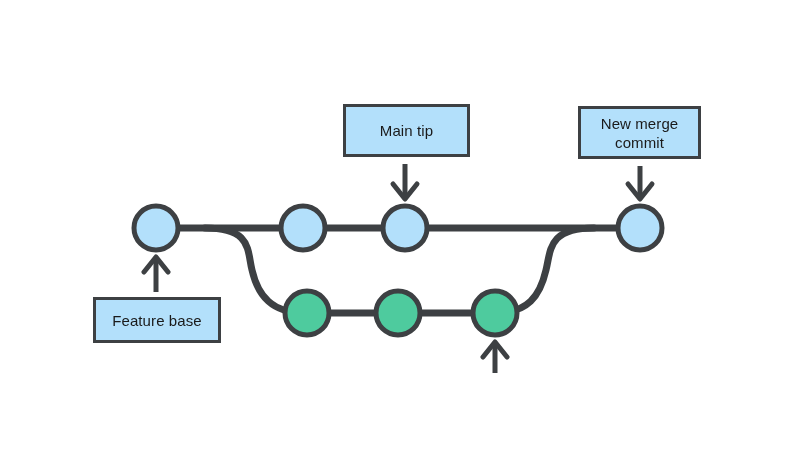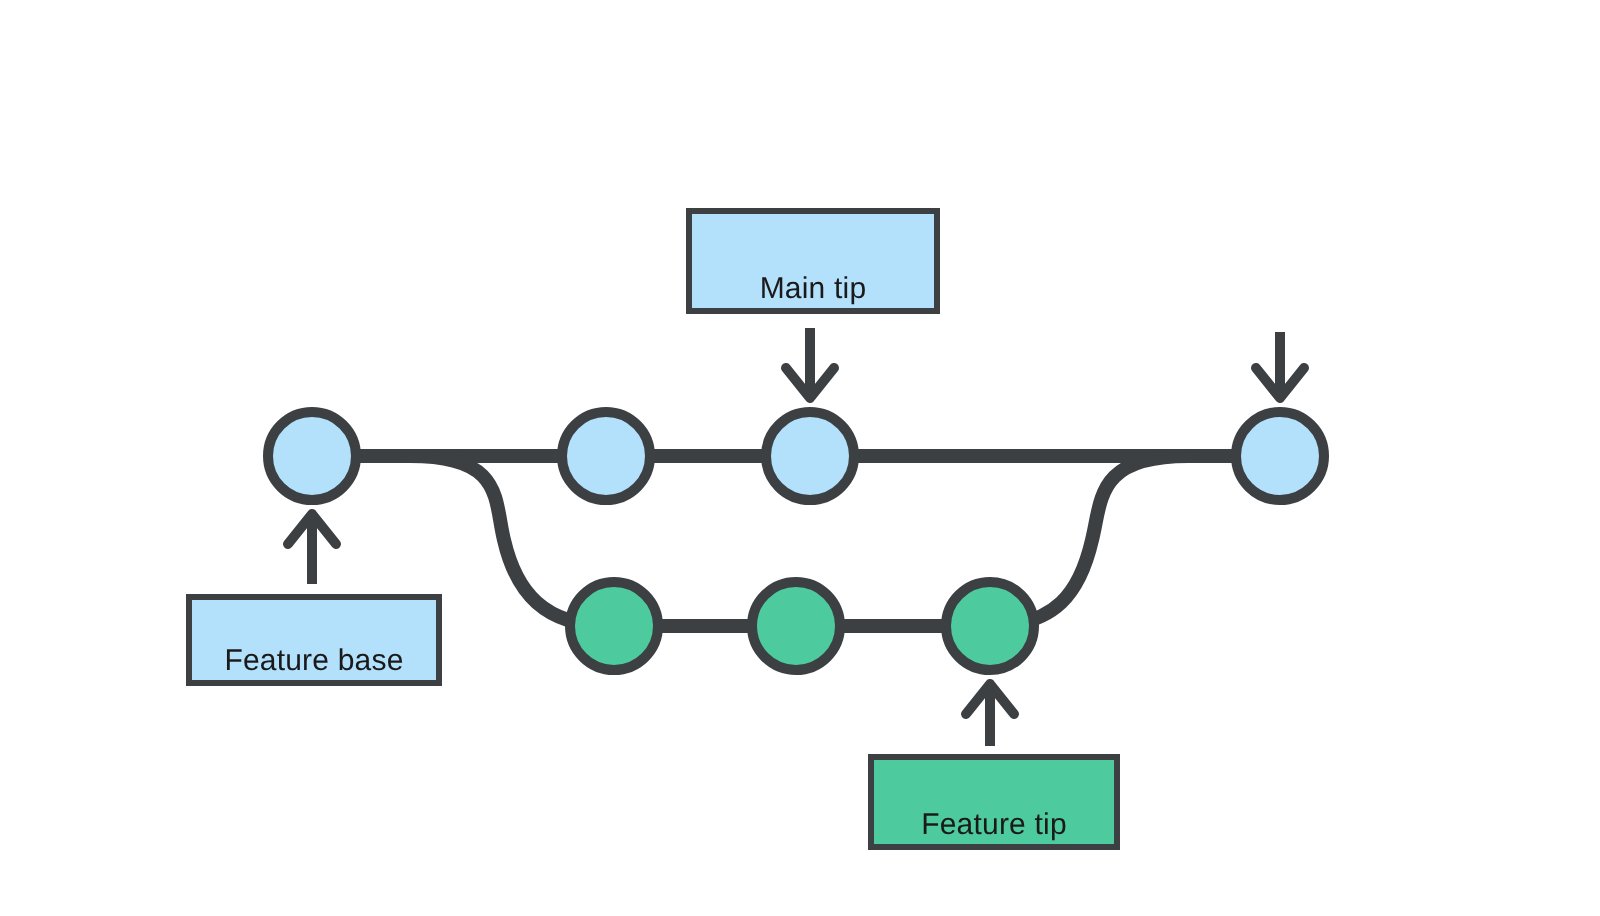--- a/index.html
+++ b/index.html
@@ -24,21 +24,21 @@
     left: 0;
     top: 0;
     width: 800px;
     height: 458px;
   }
   .label-box {
     position: absolute;
     box-sizing: border-box;
     border: 3px solid #3d4043;
     display: flex;
-    align-items: flex-end;
+    align-items: center;
     justify-content: center;
     text-align: center;
     color: #1a1a1a;
     font-size: 15px;
     line-height: 19px;
     letter-spacing: 0.1px;
     font-family: "Liberation Sans", sans-serif;
   }
   .box-blue { background: #b3e0fb; }
   .box-green { background: #4ecb9e; }
@@ -90,22 +90,25 @@
     <g>
       <path d="M 495 373 L 495 345" fill="none" stroke="#3d4043" stroke-width="5" stroke-linecap="butt"></path>
       <path d="M 483 357 L 495 342 L 507 357" fill="none" stroke="#3d4043" stroke-width="5" stroke-linecap="round" stroke-linejoin="round"></path>
     </g>
   </svg>
 
   <div class="label-box box-blue" id="box-main-tip">
     <span>Main tip</span>
   </div>
 
+  <div class="label-box box-blue" id="box-new-merge">
+    <span>
+      <span>New merge</span><br>
+      <span>commit</span>
+    </span>
+  </div>
 
   <div class="label-box box-blue" id="box-common-base">
     <span>Feature base</span>
   </div>
 
-  <div class="label-box box-green" id="box-feature-tip">
-    <span>Feature tip</span>
-  </div>
 
 </div>
 
 </body></html>

